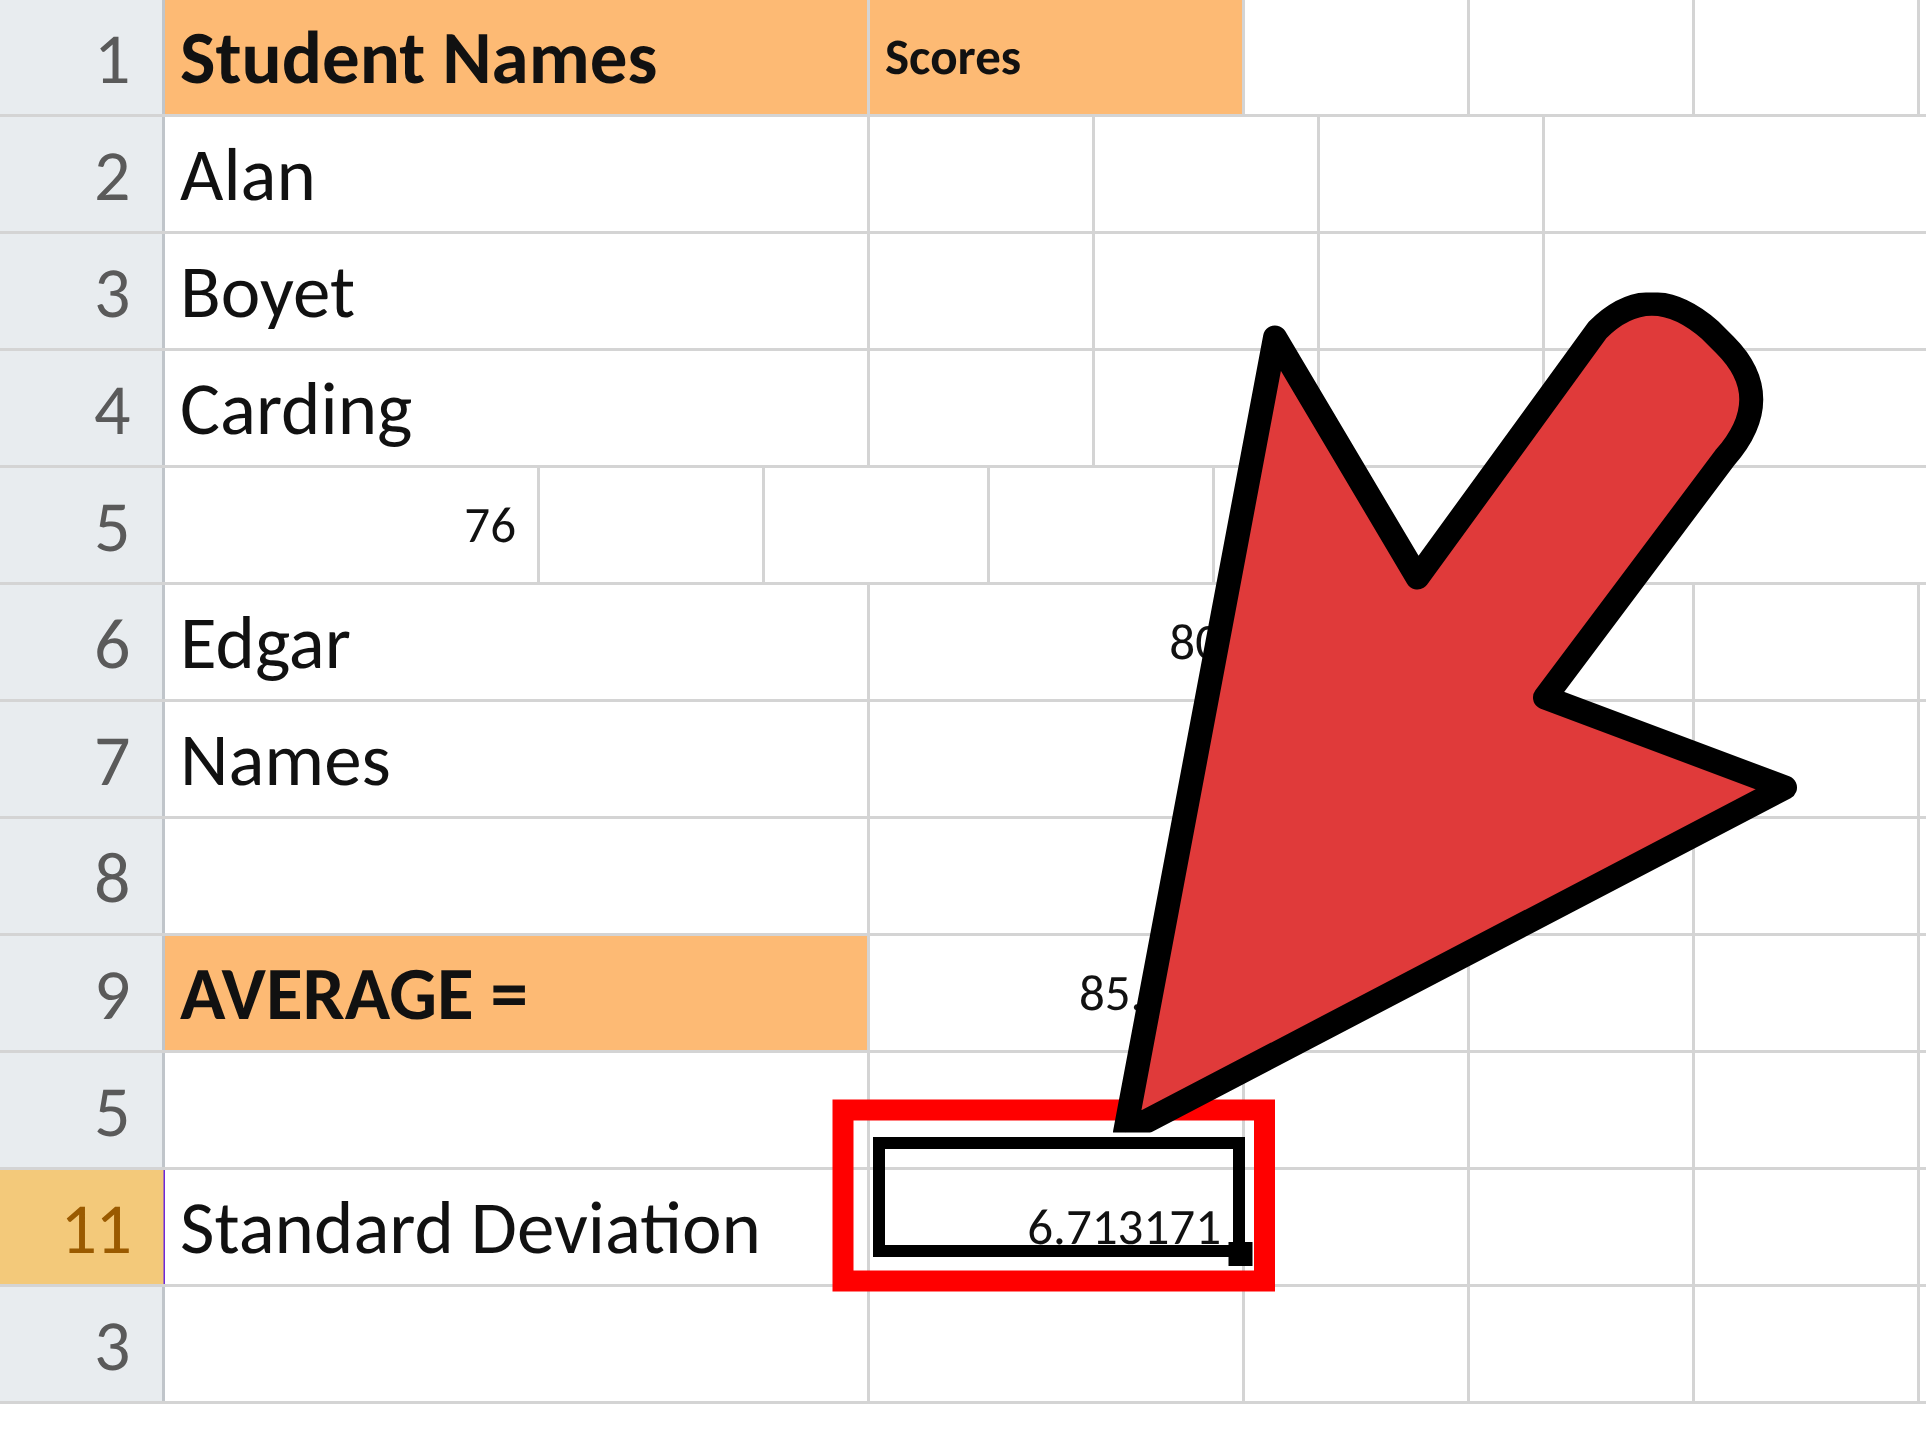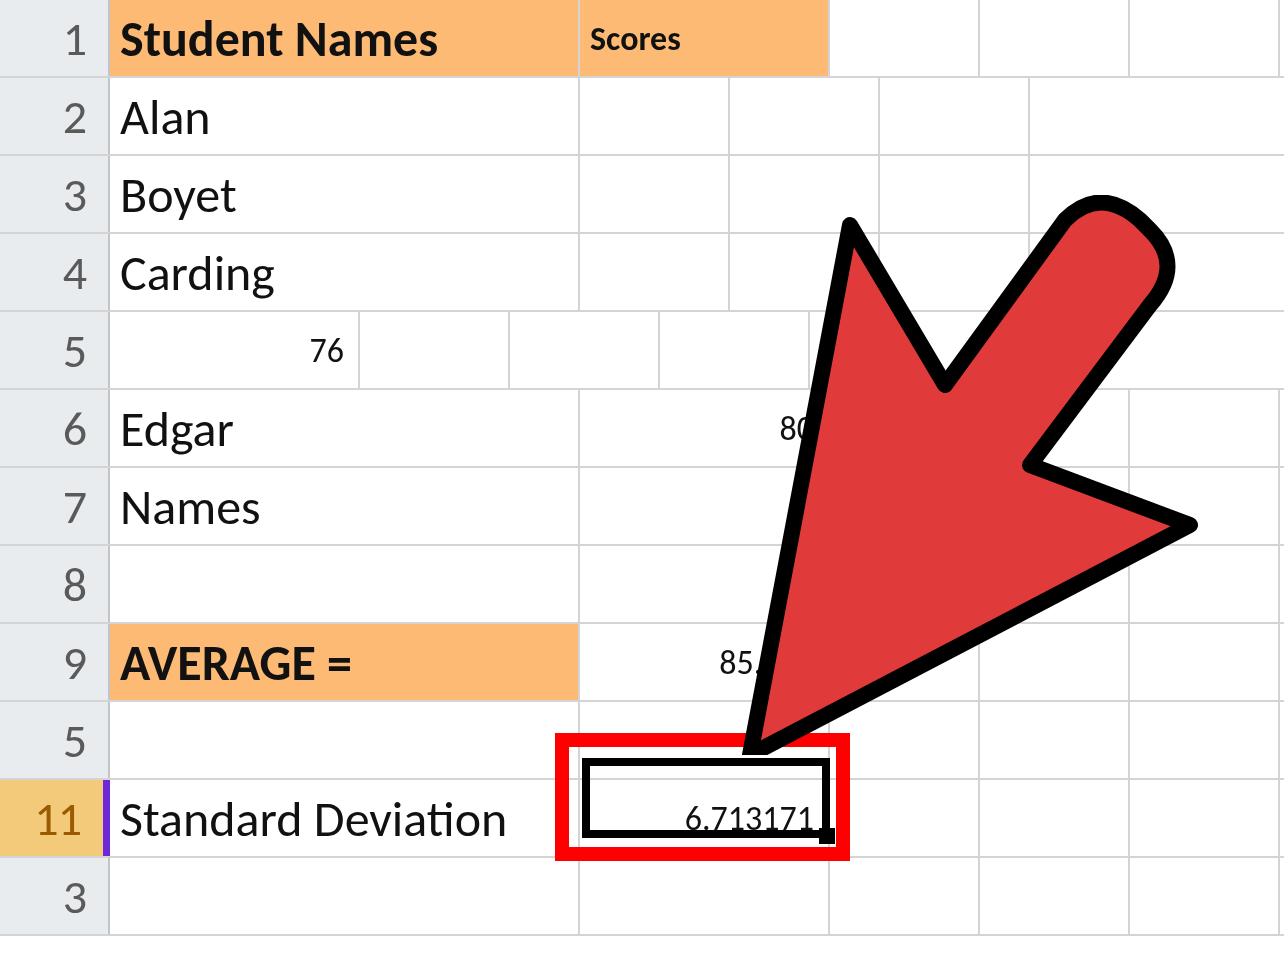--- a/index.html
+++ b/index.html
@@ -29,21 +29,21 @@
     align-items: center;
     justify-content: flex-end;
     padding-right: 22px;
     font-size: 48px;
     color: #5a5a5a;
     letter-spacing: -1px;
   }
   .row-header.active {
     background: #f3c97a;
     color: #9a5a00;
-    border-right: 7px solid #6d28d9;
+    border-right: 1px solid #6d28d9;
   }
   .col-a {
     width: 470px;
     border-right: 2px solid #d4d4d4;
     display: flex;
     align-items: center;
     padding-left: 10px;
     font-size: 50px;
     color: #111111;
     white-space: nowrap;

